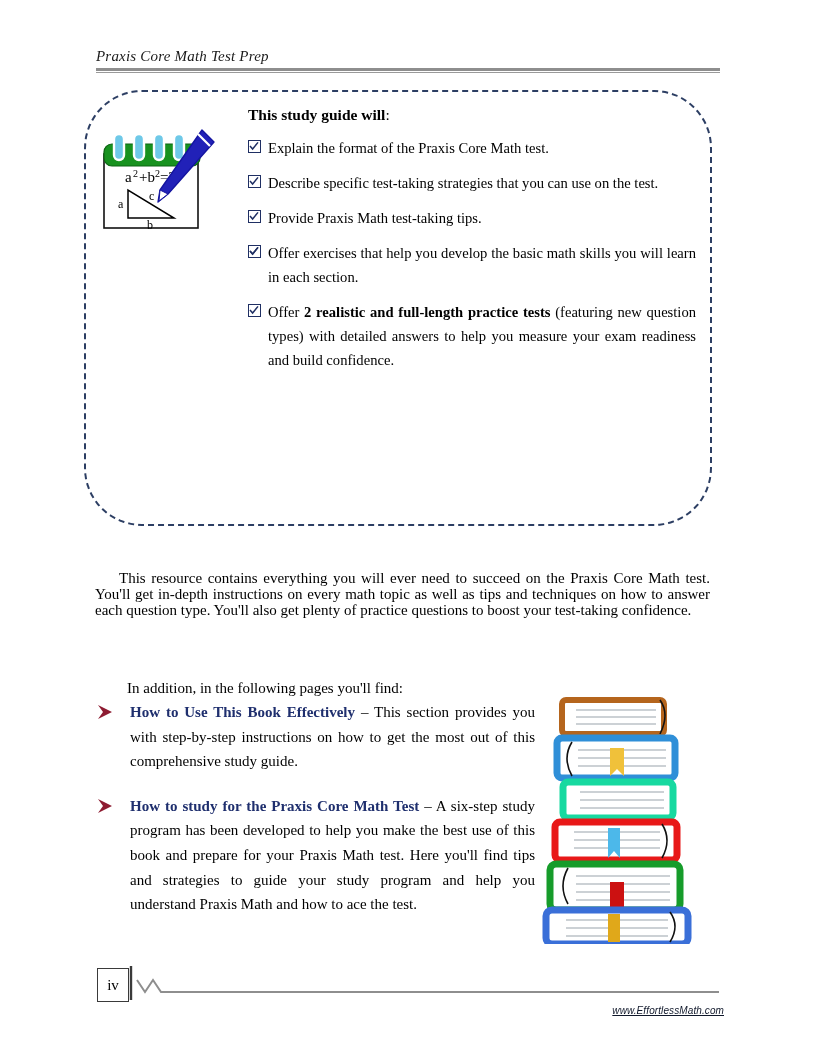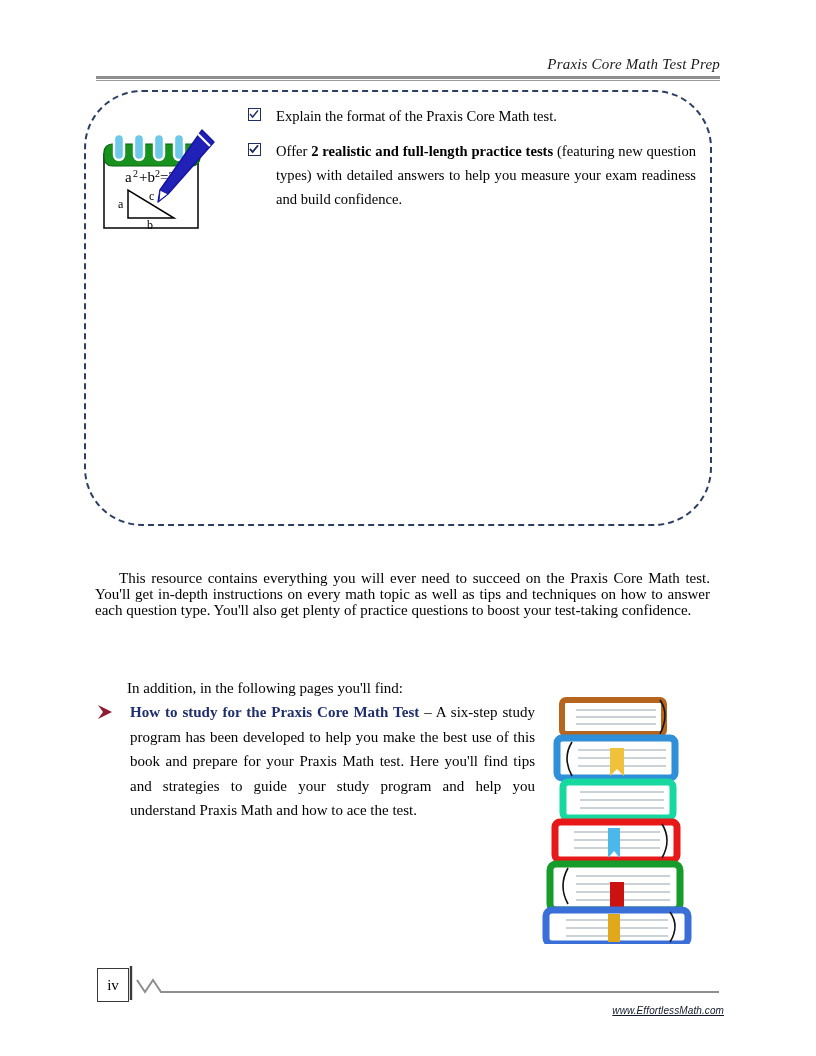--- a/index.html
+++ b/index.html
@@ -13,23 +13,23 @@
     position: relative;
     font-family: "Liberation Serif", "DejaVu Serif", serif;
     color: #000000;
     overflow: hidden;
   }
 
   
   #page-header {
     position: absolute;
     left: 96px;
-    top: 56px;
+    top: 48px;
     width: 624px;
-    text-align: right;
+    text-align: left;
   }
   #page-header .header-title {
     font-family: "Liberation Serif", serif;
     font-style: italic;
     font-size: 15px;
     letter-spacing: .2px;
     color: #1a1a1a;
     display: block;
     line-height: 17px;
   }
@@ -77,21 +77,21 @@
   .callout-heading .bold {
     font-weight: bold;
   }
   ul.check-list {
     list-style: none;
     margin: 0;
     padding: 0;
   }
   ul.check-list li {
     position: relative;
-    padding-left: 28px;
+    padding-left: 20px;
     margin-bottom: 11px;
     font-size: 14.6px;
     line-height: 24px;
     text-align: justify;
     text-justify: inter-word;
   }
   ul.check-list li:last-child { margin-bottom: 0; }
   .cbox {
     position: absolute;
     left: 0;
@@ -242,53 +242,88 @@
 
       <g>
         <path d="M104 6 L116 18 L70 70 L60 78 L62 66 Z" fill="#2121b8" stroke="#1414a0" stroke-width="1.4" stroke-linejoin="round"></path>
         <path d="M62 66 L70 70 L61 77 Z" fill="#ffffff" stroke="#1414a0" stroke-width="1"></path>
         <path d="M100 10 L112 22" stroke="#ffffff" stroke-width="2.2"></path>
       </g>
     </svg>
   </div>
 
   <div id="callout-body">
+    <p class="callout-heading">
+      <span class="bold">This study guide will</span><span>:</span>
+    </p>
     <ul class="check-list">
       <li>
         <span class="cbox">
           <svg width="10" height="10" viewBox="0 0 10 10">
               <path d="M1 5 L3.6 8 L9 1.4" stroke="#1f2f63" stroke-width="1.5" fill="none"></path>
             </svg>
         </span>
         <span>Explain the format of the Praxis Core Math test.</span>
       </li>
       <li>
         <span class="cbox">
           <svg width="10" height="10" viewBox="0 0 10 10">
               <path d="M1 5 L3.6 8 L9 1.4" stroke="#1f2f63" stroke-width="1.5" fill="none"></path>
             </svg>
         </span>
+        <span>Describe specific test-taking strategies that you can use on the test.</span>
+      </li>
+      <li>
+        <span class="cbox">
+          <svg width="10" height="10" viewBox="0 0 10 10">
+              <path d="M1 5 L3.6 8 L9 1.4" stroke="#1f2f63" stroke-width="1.5" fill="none"></path>
+            </svg>
+        </span>
+        <span>Provide Praxis Math test-taking tips.</span>
+      </li>
+      <li>
+        <span class="cbox">
+          <svg width="10" height="10" viewBox="0 0 10 10">
+              <path d="M1 5 L3.6 8 L9 1.4" stroke="#1f2f63" stroke-width="1.5" fill="none"></path>
+            </svg>
+        </span>
+      </li>
+      <li>
+        <span class="cbox">
+          <svg width="10" height="10" viewBox="0 0 10 10">
+              <path d="M1 5 L3.6 8 L9 1.4" stroke="#1f2f63" stroke-width="1.5" fill="none"></path>
+            </svg>
+        </span>
+        <span>Offer exercises that help you develop the basic math skills you will learn in each section.</span>
       </li>
       <li>
         <span class="cbox">
           <svg width="10" height="10" viewBox="0 0 10 10">
               <path d="M1 5 L3.6 8 L9 1.4" stroke="#1f2f63" stroke-width="1.5" fill="none"></path>
             </svg>
         </span>
         <span>Offer </span><span class="b">2 realistic and full-length practice tests</span><span> (featuring new question types) with detailed answers to help you measure your exam readiness and build confidence.</span>
       </li>
     </ul>
   </div>
 </div>
 
 <p id="intro-paragraph">This resource contains everything you will ever need to succeed on the Praxis Core Math test. You'll get in-depth instructions on every math topic as well as tips and techniques on how to answer each question type. You'll also get plenty of practice questions to boost your test-taking confidence.</p>
 
 <p id="lead-in">In addition, in the following pages you'll find:</p>
 
 <ul id="arrow-list">
+  <li>
+    <span class="arrow-marker">
+      <svg width="18" height="16" viewBox="0 0 18 16">
+          <path d="M1 1 L15 8 L1 15 L6 8 Z" fill="#8e1c32"></path>
+        </svg>
+    </span>
+    <span class="item-title">How to Use This Book Effectively</span><span> – This section provides you with step-by-step instructions on how to get the most out of this comprehensive study guide.</span>
+  </li>
   <li>
     <span class="arrow-marker">
       <svg width="18" height="16" viewBox="0 0 18 16">
           <path d="M1 1 L15 8 L1 15 L6 8 Z" fill="#8e1c32"></path>
         </svg>
     </span>
     <span class="item-title">How to study for the Praxis Core Math Test</span><span> – A six-step study program has been developed to help you make the best use of this book and prepare for your Praxis Math test. Here you'll find tips and strategies to guide your study program and help you understand Praxis Math and how to ace the test.</span>
   </li>
 </ul>
 

